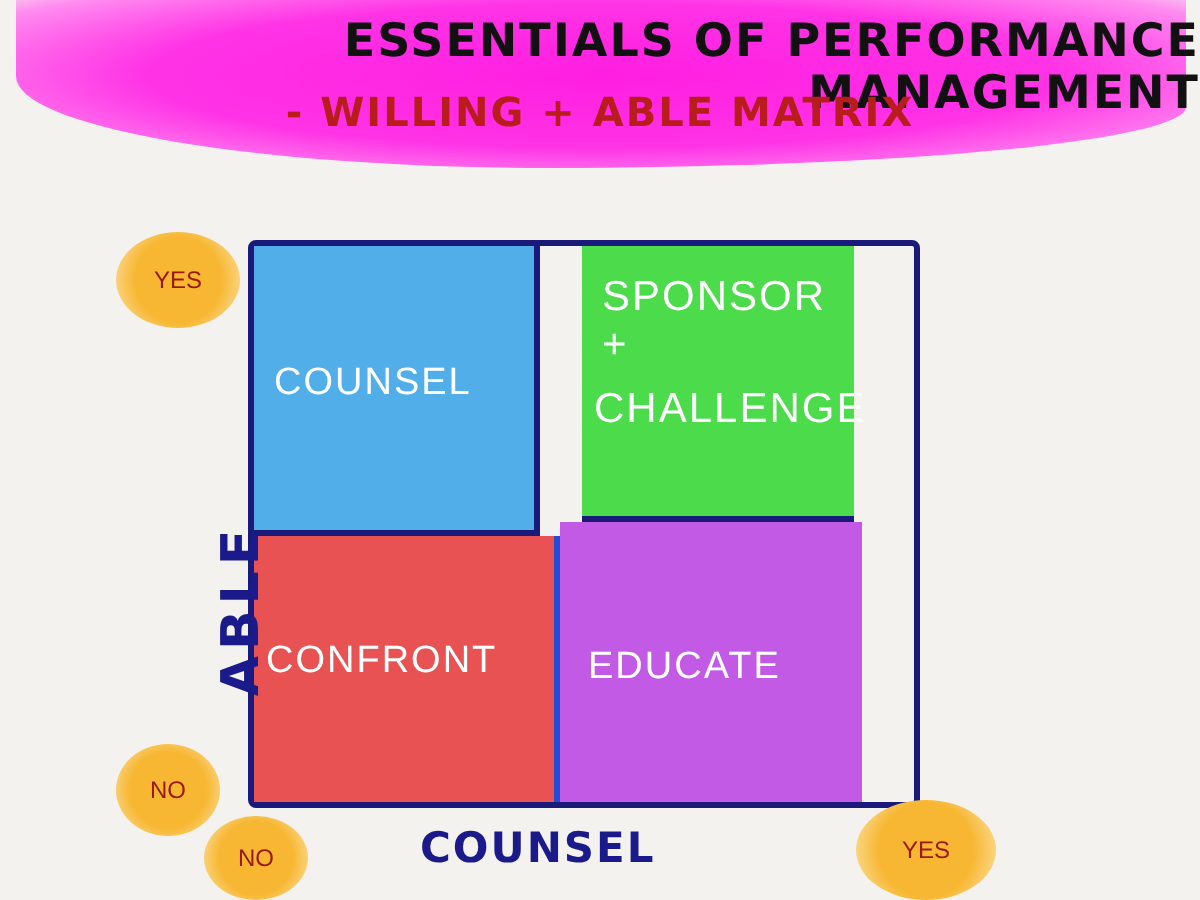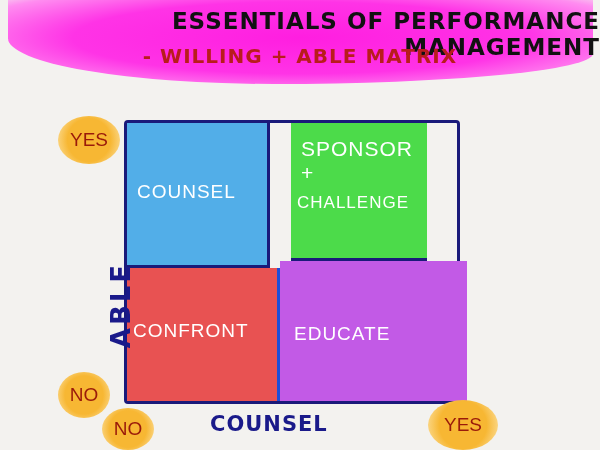--- a/index.html
+++ b/index.html
@@ -5,41 +5,41 @@
     html, body { margin:0; padding:0; }
     body { width:600px; height:450px; background:#f3f2ef; position:relative; overflow:hidden; font-family:"DejaVu Sans", sans-serif; }
     .banner { position:absolute; left:8px; top:0; width:585px; height:84px; background:radial-gradient(ellipse at 50% 45%, #ff1ee0 0%, #ff33e6 55%, #ff8cf0 85%, rgba(255,160,245,0) 100%); border-radius:0 0 60% 50% / 0 0 40% 60%; }
     .title1 { position:absolute; left:0; top:8px; width:600px; text-align:right; font-size:23px; font-weight:bold; color:#111; letter-spacing:1px; font-family:"DejaVu Sans", sans-serif; }
     .title2 { position:absolute; left:0; top:44px; width:600px; text-align:center; font-size:20px; font-weight:bold; color:#b91c1c; letter-spacing:1px; }
     .matrix { position:absolute; left:124px; top:120px; width:330px; height:278px; border:3px solid #1a1a7a; border-radius:4px; }
     .q { position:absolute; box-sizing:border-box; }
     .q-tl { left:0; top:0; width:143px; height:145px; background:#52aee8; border-right:3px solid #1a1a7a; border-bottom:3px solid #1a1a7a; }
     .q-tr { left:164px; top:0; width:136px; height:138px; background:#4cdb4a; border-bottom:3px solid #1a1a7a; }
     .q-bl { left:0; top:145px; width:153px; height:133px; background:#e85252; border-right:3px solid #1d4ed8; }
-    .q-br { left:153px; top:138px; width:187px; height:140px; background:#c25ae6; }
+    .q-br { left:153px; top:138px; width:151px; height:140px; background:#c25ae6; }
     .qlabel { position:absolute; color:#fff; font-size:19px; letter-spacing:1px; font-family:"Liberation Sans", sans-serif; }
-    .blob { position:absolute; border-radius:50%; background:radial-gradient(circle, #f7b733 55%, #fbd88a 85%, rgba(251,216,138,0) 100%); color:#9a1a0a; font-size:19px; display:flex; align-items:center; justify-content:center; font-family:"Liberation Sans", sans-serif; }
+    .blob { position:absolute; border-radius:50%; background:radial-gradient(circle, #f7b733 55%, #fbd88a 85%, rgba(251,216,138,0) 100%); color:#9a1a0a; font-size:12px; display:flex; align-items:center; justify-content:center; font-family:"Liberation Sans", sans-serif; }
     .axis { position:absolute; color:#1a1a8a; font-weight:bold; font-family:"DejaVu Sans", sans-serif; }
     .axis-x { left:210px; top:412px; font-size:21px; letter-spacing:1px; }
     .axis-y { left:78px; top:290px; font-size:26px; transform:rotate(-90deg); transform-origin:center; letter-spacing:3px; }
   </style>
 </head>
 <body>
 
 <div class="banner"></div>
 <div class="title1">ESSENTIALS OF PERFORMANCE MANAGEMENT</div>
 <div class="title2">- WILLING + ABLE MATRIX</div>
 
 <div class="matrix">
   <div class="q q-tl">
     <span class="qlabel" style="left:10px;top:58px;">COUNSEL</span>
   </div>
   <div class="q q-tr">
     <span class="qlabel" style="left:10px;top:14px;font-size:21px;">SPONSOR +</span>
-    <span class="qlabel" style="left:6px;top:70px;font-size:17px;">CHALLENGE</span>
+    <span class="qlabel" style="left:6px;top:70px;font-size:21px;">CHALLENGE</span>
   </div>
   <div class="q q-bl">
     <span class="qlabel" style="left:6px;top:52px;">CONFRONT</span>
   </div>
   <div class="q q-br">
     <span class="qlabel" style="left:14px;top:62px;">EDUCATE</span>
   </div>
 </div>
 
 <div class="blob" style="left:58px;top:116px;width:62px;height:48px;">YES</div>

